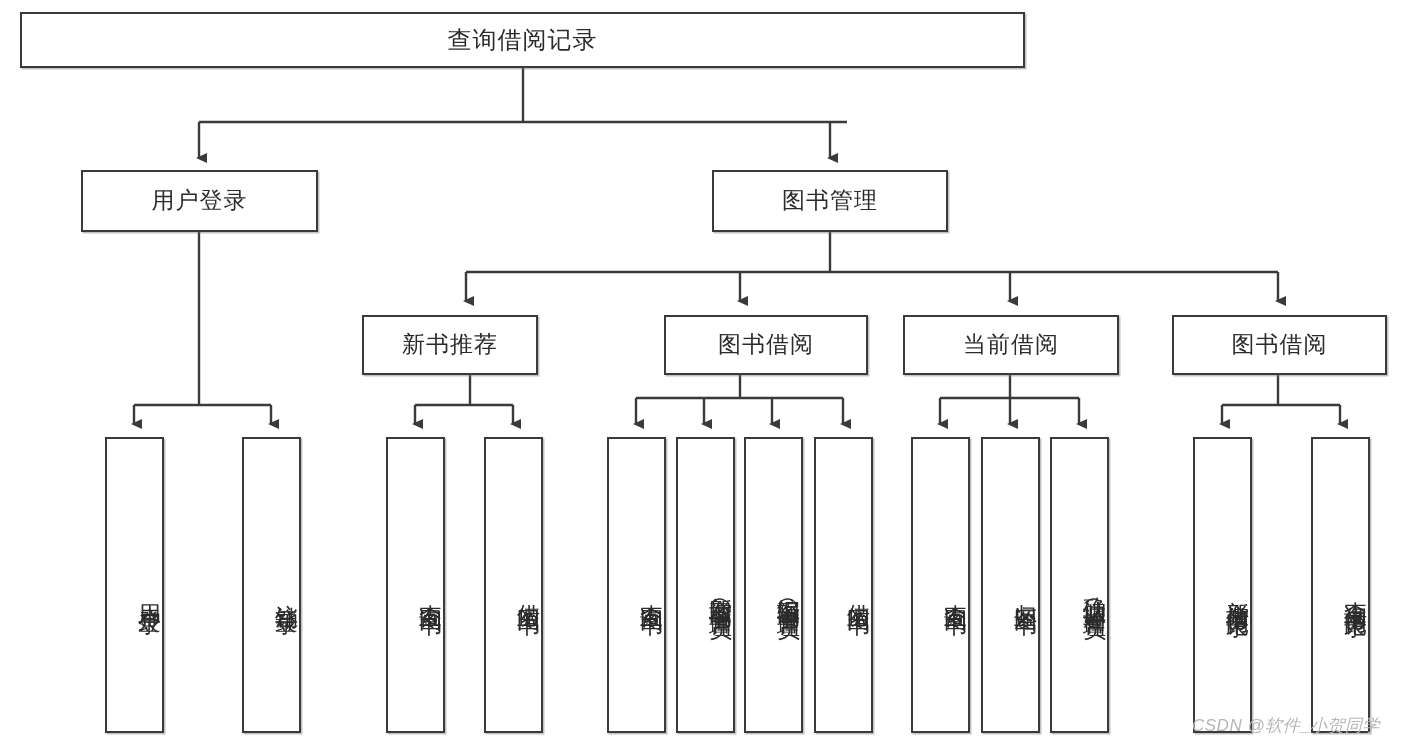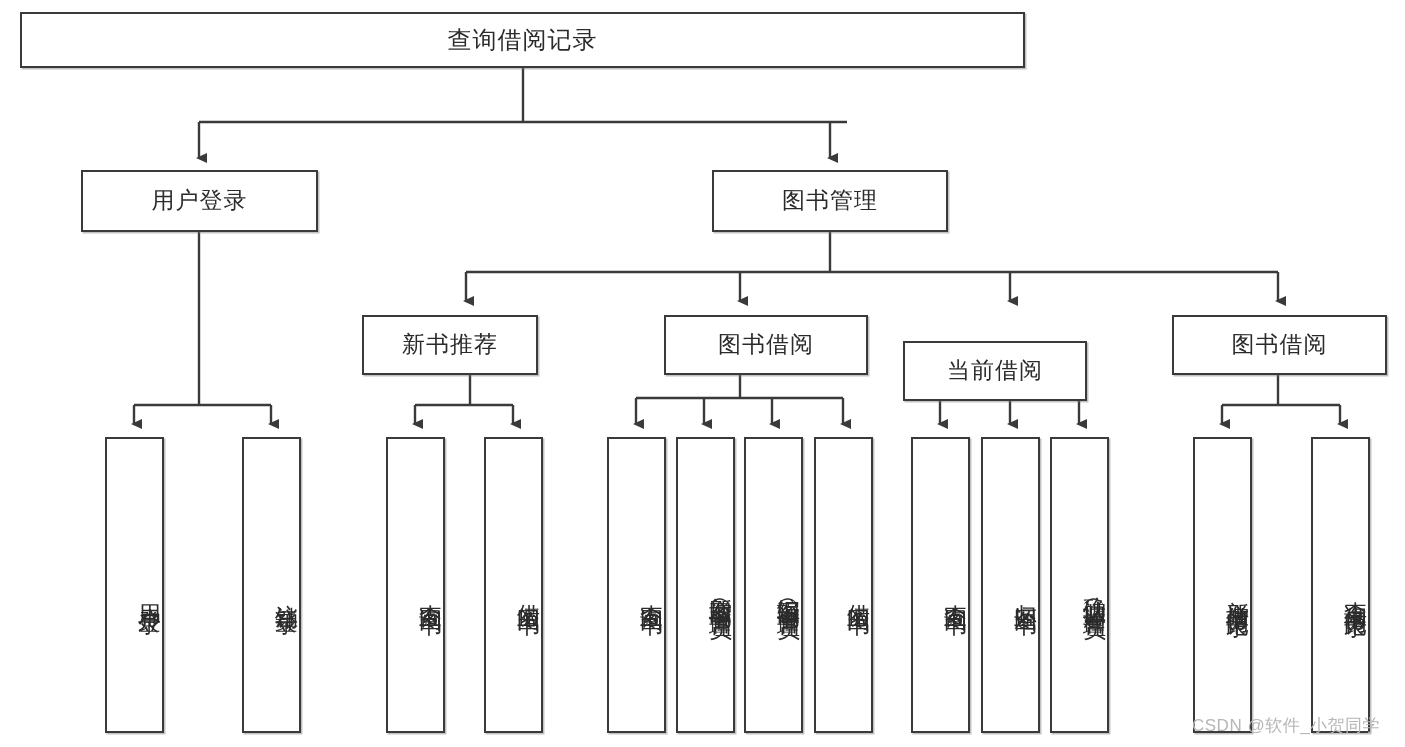--- a/index.html
+++ b/index.html
@@ -118,36 +118,36 @@
     </g>
   </svg>
 
   <div class="node horiz root" style="left:20px; top:12px; width:1005px; height:56px;">查询借阅记录</div>
 
   <div class="node horiz" style="left:81px; top:170px; width:237px; height:62px;">用户登录</div>
   <div class="node horiz" style="left:712px; top:170px; width:236px; height:62px;">图书管理</div>
 
   <div class="node horiz" style="left:362px; top:315px; width:176px; height:60px;">新书推荐</div>
   <div class="node horiz" style="left:664px; top:315px; width:204px; height:60px;">图书借阅</div>
-  <div class="node horiz" style="left:903px; top:315px; width:184px; height:60px;margin-top:26px;">当前借阅</div>
+  <div class="node horiz" style="left:903px; top:315px; width:216px; height:60px;">当前借阅</div>
   <div class="node horiz" style="left:1172px; top:315px; width:215px; height:60px;">图书借阅</div>
 
   <div class="node vert" style="left:105px; top:437px; width:59px; height:296px;">用户登录</div>
   <div class="node vert" style="left:242px; top:437px; width:59px; height:296px;">注销登录</div>
 
   <div class="node vert" style="left:386px; top:437px; width:59px; height:296px;">查询图书</div>
   <div class="node vert" style="left:484px; top:437px; width:59px; height:296px;">借阅图书</div>
 
   <div class="node vert" style="left:607px; top:437px; width:59px; height:296px;">查询图书</div>
   <div class="node vert" style="left:676px; top:437px; width:59px; height:296px;">新增图书（管理员）</div>
   <div class="node vert" style="left:744px; top:437px; width:59px; height:296px;">编辑图书（管理员）</div>
   <div class="node vert" style="left:814px; top:437px; width:59px; height:296px;">借阅图书</div>
 
   <div class="node vert" style="left:911px; top:437px; width:59px; height:296px;">查询图书</div>
   <div class="node vert" style="left:981px; top:437px; width:59px; height:296px;">归还图书</div>
   <div class="node vert" style="left:1050px; top:437px; width:59px; height:296px;">确认归还（管理员）</div>
 
   <div class="node vert" style="left:1193px; top:437px; width:59px; height:296px;">新增借阅记录</div>
   <div class="node vert" style="left:1311px; top:437px; width:59px; height:296px;">查询借阅记录</div>
 
-  <div class="watermark" style="left:1192px; top:714px;">CSDN @软件_小贺同学</div>
+  <div class="watermark" style="left:1192px; top:714px;font-style:italic;">CSDN @软件_小贺同学</div>
 
 </div>
 
 </body></html>

